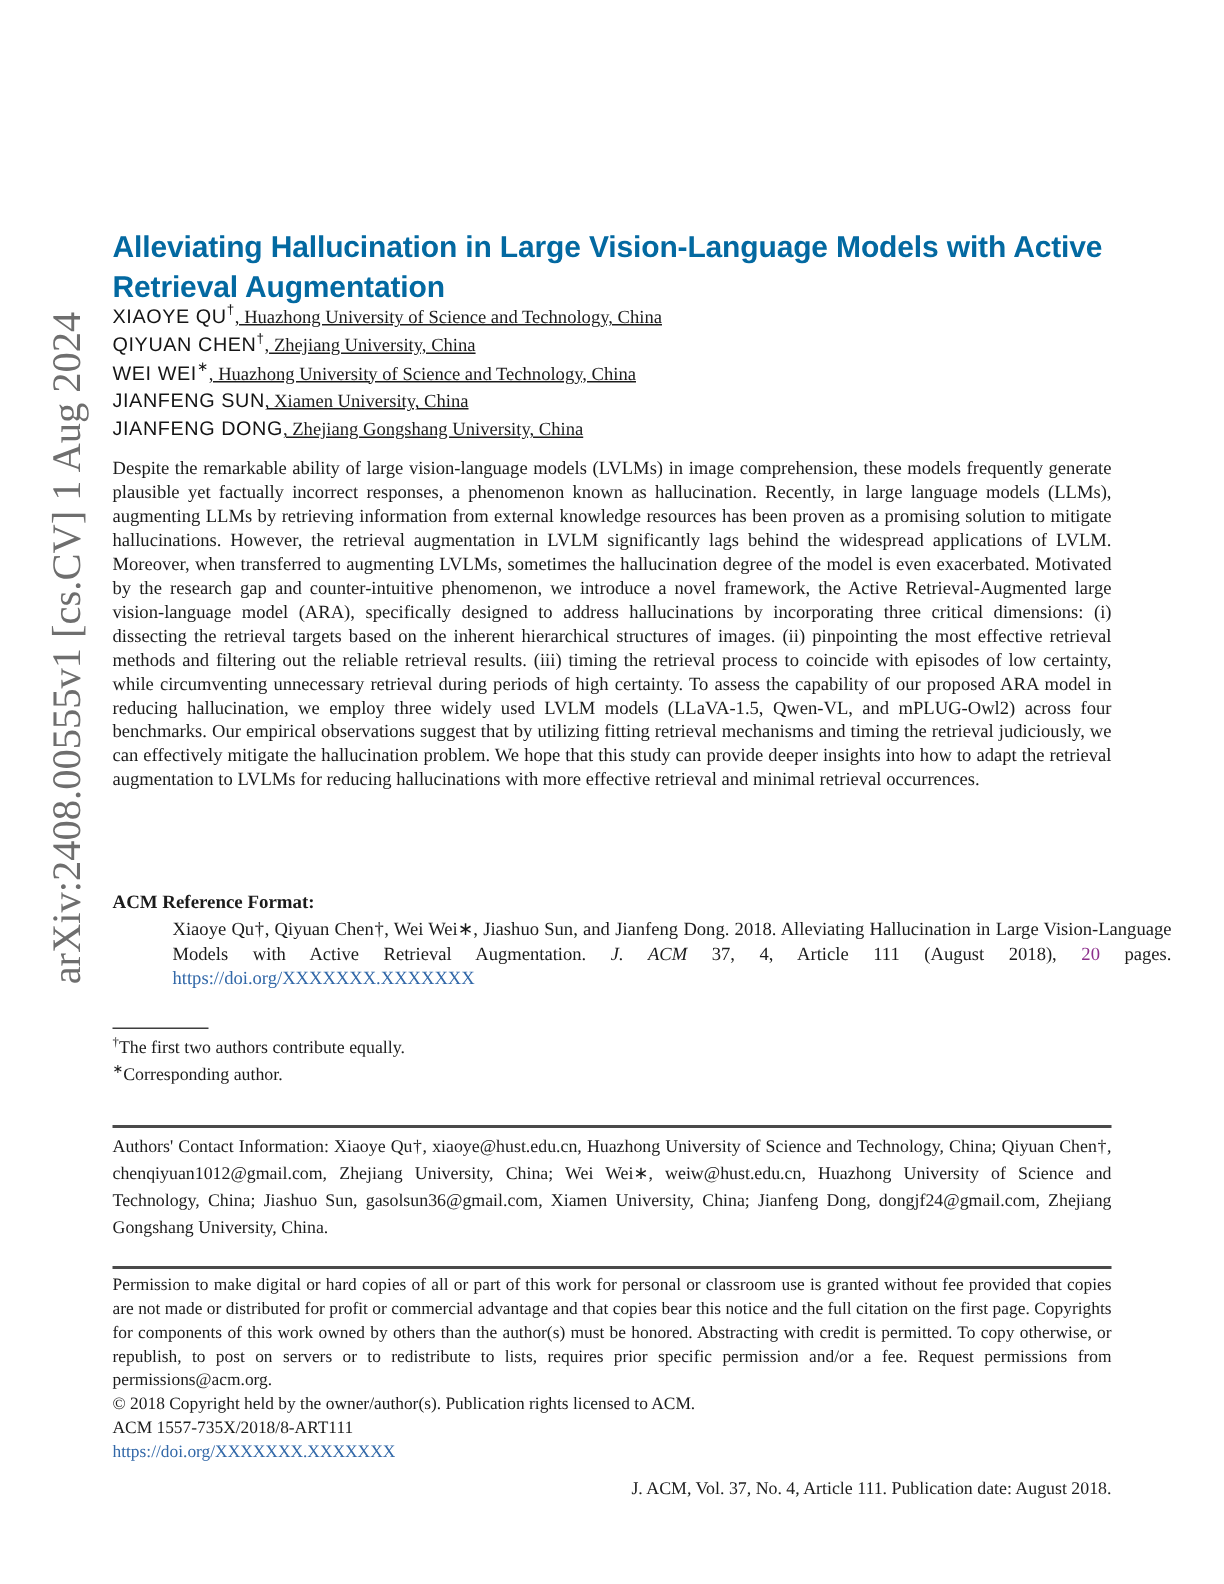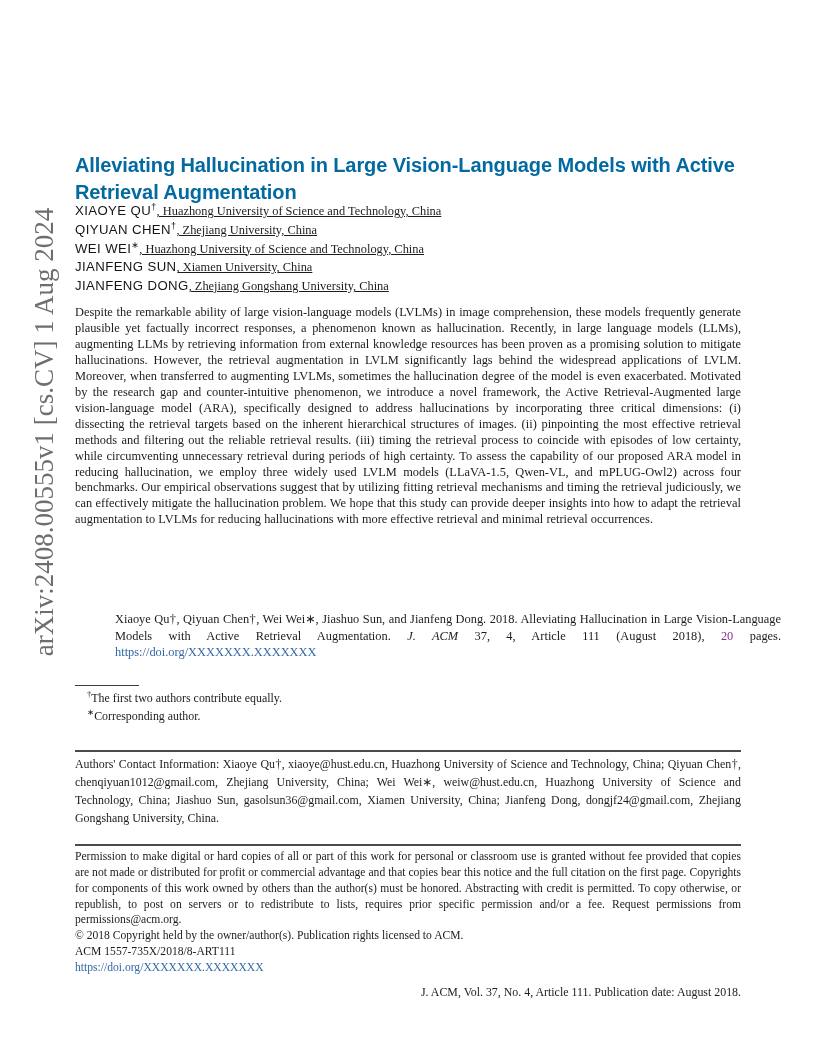--- a/index.html
+++ b/index.html
@@ -82,21 +82,20 @@
   .footnote-rule{
     position:absolute;
     top:685px;left:75px;width:64px;
     border-top:1.6px solid #3d3d3d;
   }
   .footnotes{
     position:absolute;
     top:690px;left:75px;width:666px;
     font-size:11.9px;
     line-height:17.5px;
-    margin-left:12px;
   }
   .footnotes sup{font-size:8.5px;line-height:0;}
   .hrule{
     position:absolute;
     left:75px;width:666px;
     border-top:2px solid #4a4a4a;
   }
   .contact{
     position:absolute;
     top:755px;left:75px;width:666px;
@@ -141,20 +140,21 @@
     <div class="author-row">
       <span class="author-name"><span>JIANFENG SUN</span><sup></sup></span><span class="author-aff">, Xiamen University, China</span>
     </div>
     <div class="author-row">
       <span class="author-name"><span>JIANFENG DONG</span><sup></sup></span><span class="author-aff">, Zhejiang Gongshang University, China</span>
     </div>
   </div>
 
   <div class="abstract">Despite the remarkable ability of large vision-language models (LVLMs) in image comprehension, these models frequently generate plausible yet factually incorrect responses, a phenomenon known as hallucination. Recently, in large language models (LLMs), augmenting LLMs by retrieving information from external knowledge resources has been proven as a promising solution to mitigate hallucinations. However, the retrieval augmentation in LVLM significantly lags behind the widespread applications of LVLM. Moreover, when transferred to augmenting LVLMs, sometimes the hallucination degree of the model is even exacerbated. Motivated by the research gap and counter-intuitive phenomenon, we introduce a novel framework, the Active Retrieval-Augmented large vision-language model (ARA), specifically designed to address hallucinations by incorporating three critical dimensions: (i) dissecting the retrieval targets based on the inherent hierarchical structures of images. (ii) pinpointing the most effective retrieval methods and filtering out the reliable retrieval results. (iii) timing the retrieval process to coincide with episodes of low certainty, while circumventing unnecessary retrieval during periods of high certainty. To assess the capability of our proposed ARA model in reducing hallucination, we employ three widely used LVLM models (LLaVA-1.5, Qwen-VL, and mPLUG-Owl2) across four benchmarks. Our empirical observations suggest that by utilizing fitting retrieval mechanisms and timing the retrieval judiciously, we can effectively mitigate the hallucination problem. We hope that this study can provide deeper insights into how to adapt the retrieval augmentation to LVLMs for reducing hallucinations with more effective retrieval and minimal retrieval occurrences.</div>
 
+  <div class="acmref-heading">ACM Reference Format:</div>
 
   <div class="acmref">
     <span>Xiaoye Qu†, Qiyuan Chen†, Wei Wei∗, Jiashuo Sun, and Jianfeng Dong. 2018. Alleviating Hallucination in Large Vision-Language Models with Active Retrieval Augmentation. </span><span class="journal">J. ACM</span><span> 37, 4, Article 111 (August 2018), </span><a class="pages-link" href="#">20</a><span> pages. </span><a class="doi-link" href="#">https://doi.org/XXXXXXX.XXXXXXX</a>
   </div>
 
   <div class="footnote-rule"></div>
 
   <div class="footnotes">
     <div><sup>†</sup><span>The first two authors contribute equally.</span></div>
     <div><sup>∗</sup><span>Corresponding author.</span></div>

